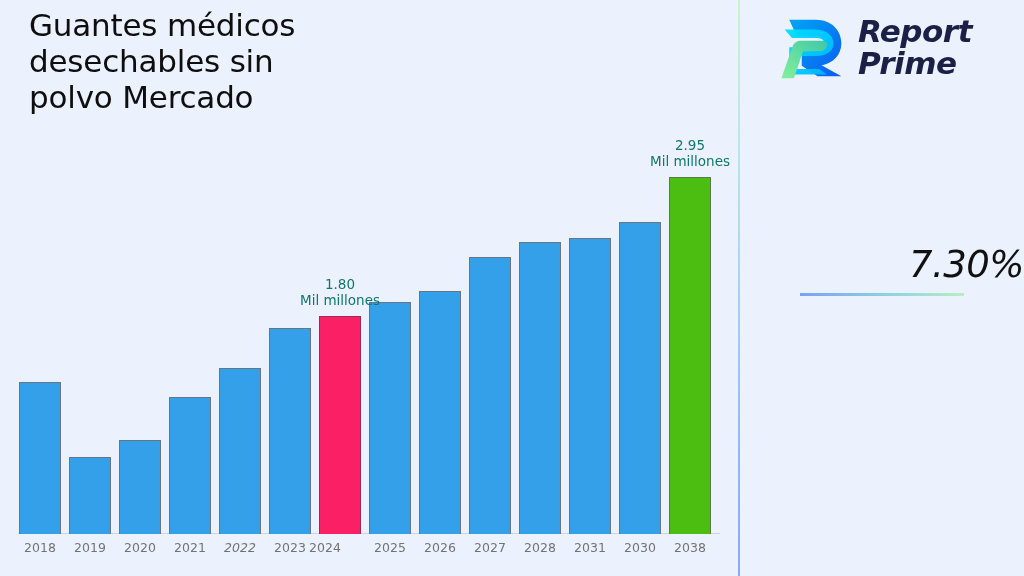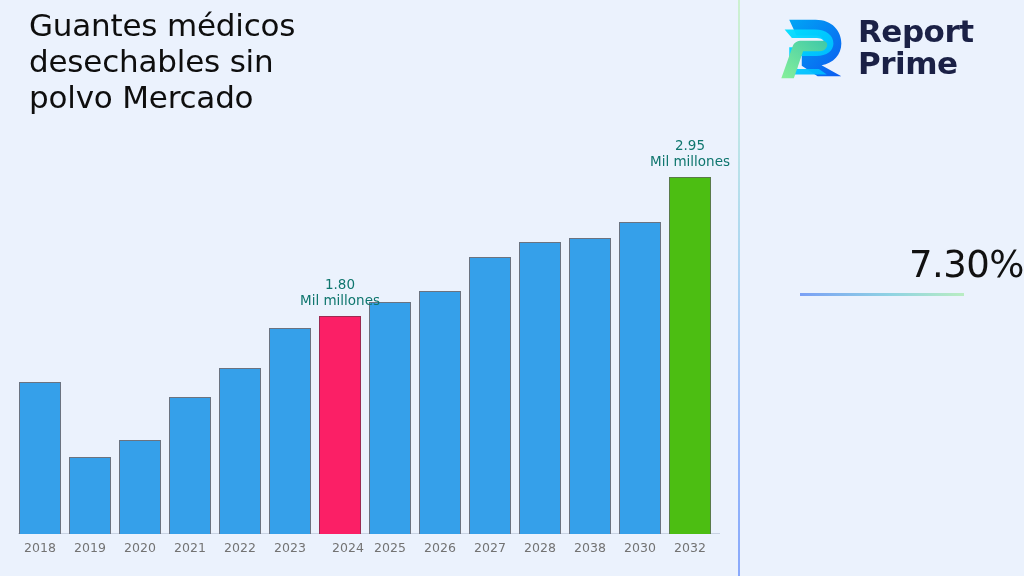--- a/index.html
+++ b/index.html
@@ -94,20 +94,21 @@
     background: linear-gradient(to bottom, #cdf1cf 0%, #bfe6e6 22%, #a9d4f2 48%, #93b7fb 78%, #8aa9fb 100%);
   }
 
   
   #right-panel {
     position: absolute;
     left: 740px;
     top: 0;
     width: 284px;
     height: 444px;
+    font-style: italic;
   }
 
   #logo-block {
     position: absolute;
     left: 38px;
     top: 16px;
     display: flex;
     align-items: center;
     gap: 14px;
   }
@@ -160,39 +161,39 @@
 
   <div class="bar blue" style="left: 19px; top: 382px; width: 42px; height: 152px;"></div>
       <div class="tick-label" style="left: 5px; width: 70px;">2018</div>
       <div class="bar blue" style="left: 69px; top: 457px; width: 42px; height: 77px;"></div>
       <div class="tick-label" style="left: 55px; width: 70px;">2019</div>
       <div class="bar blue" style="left: 119px; top: 440px; width: 42px; height: 94px;"></div>
       <div class="tick-label" style="left: 105px; width: 70px;">2020</div>
       <div class="bar blue" style="left: 169px; top: 397px; width: 42px; height: 137px;"></div>
       <div class="tick-label" style="left: 155px; width: 70px;">2021</div>
       <div class="bar blue" style="left: 219px; top: 368px; width: 42px; height: 166px;"></div>
-      <div class="tick-label" style="left: 205px; width: 70px;">2022</div>
+      <div class="tick-label" style="left: 205px; width: 70px; font-style: italic;">2022</div>
       <div class="bar blue" style="left: 269px; top: 328px; width: 42px; height: 206px;"></div>
       <div class="tick-label" style="left: 255px; width: 70px;">2023</div>
       <div class="bar pink" style="left: 319px; top: 316px; width: 42px; height: 218px;"></div>
-      <div class="tick-label" style="left: 313px; width: 70px;">2024</div>
+      <div class="tick-label" style="left: 290px; width: 70px;">2024</div>
       <div class="bar blue" style="left: 369px; top: 302px; width: 42px; height: 232px;"></div>
       <div class="tick-label" style="left: 355px; width: 70px;">2025</div>
       <div class="bar blue" style="left: 419px; top: 291px; width: 42px; height: 243px;"></div>
       <div class="tick-label" style="left: 405px; width: 70px;">2026</div>
       <div class="bar blue" style="left: 469px; top: 257px; width: 42px; height: 277px;"></div>
       <div class="tick-label" style="left: 455px; width: 70px;">2027</div>
       <div class="bar blue" style="left: 519px; top: 242px; width: 42px; height: 292px;"></div>
       <div class="tick-label" style="left: 505px; width: 70px;">2028</div>
       <div class="bar blue" style="left: 569px; top: 238px; width: 42px; height: 296px;"></div>
-      <div class="tick-label" style="left: 555px; width: 70px;">2038</div>
+      <div class="tick-label" style="left: 555px; width: 70px;">2031</div>
       <div class="bar blue" style="left: 619px; top: 222px; width: 42px; height: 312px;"></div>
       <div class="tick-label" style="left: 605px; width: 70px;">2030</div>
       <div class="bar green" style="left: 669px; top: 177px; width: 42px; height: 357px;"></div>
-      <div class="tick-label" style="left: 655px; width: 70px;">2032</div>
+      <div class="tick-label" style="left: 655px; width: 70px;">2038</div>
       <div class="bar-label" style="left: 270px; top: 276px; width: 140px;">1.80
 Mil millones</div>
       <div class="bar-label" style="left: 620px; top: 137px; width: 140px;">2.95
 Mil millones</div>
     </div>
 </div>
 
 <div id="divider"></div>
 
 <div id="right-panel">

